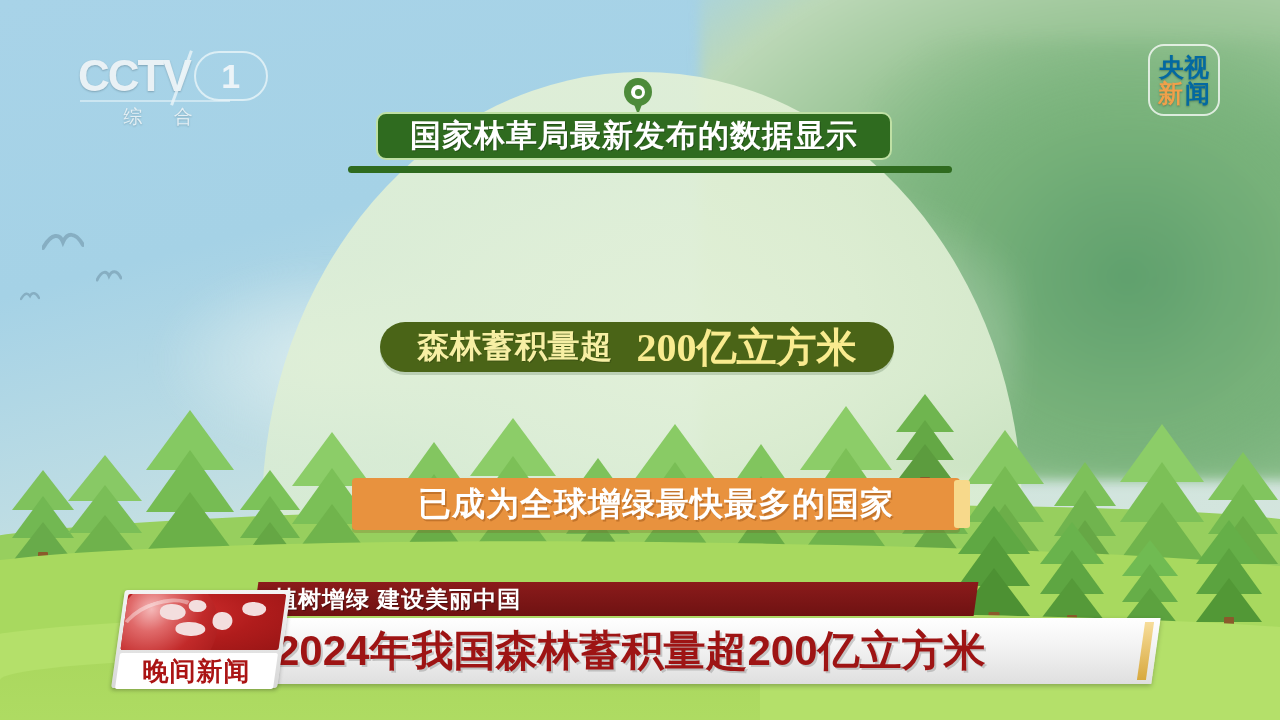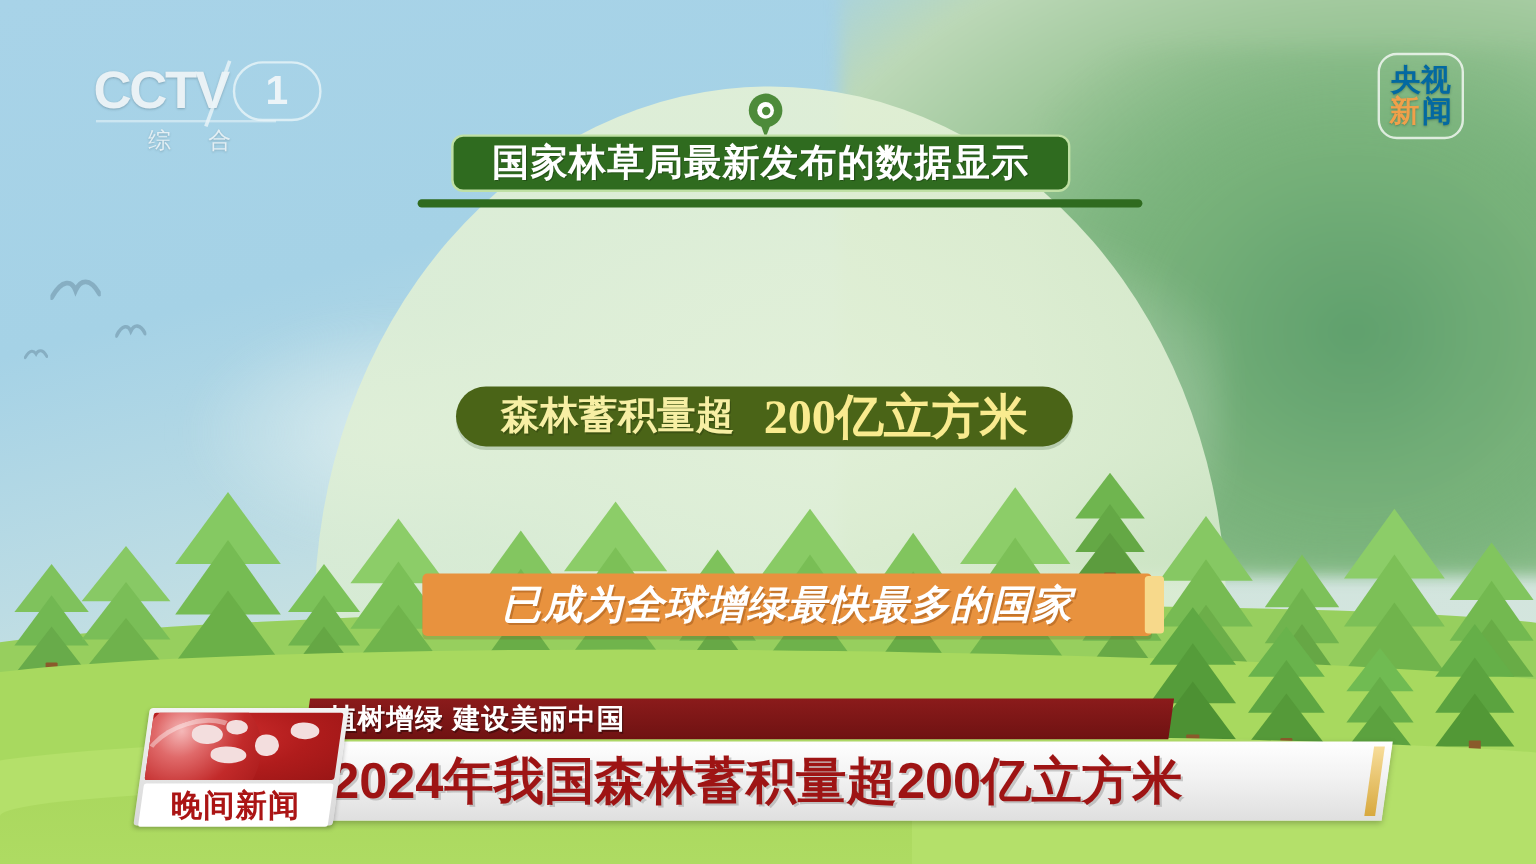--- a/index.html
+++ b/index.html
@@ -159,21 +159,20 @@
   .pill-3{left:348px;top:400px;width:580px;}
   .orange-bar{
     position:absolute;left:352px;top:478px;width:608px;height:52px;
     background:#e8923e;border-radius:4px;
     display:flex;align-items:center;justify-content:center;
     box-shadow:0 3px 0 rgba(120,70,20,.2);
   }
   .orange-bar .txt{
     font-size:33px;font-weight:700;color:#ffffff;letter-spacing:1px;
     text-shadow:1.5px 1.5px 0 rgba(150,80,20,.45);
-    font-style:italic;
   }
   .orange-bar .tab{
     position:absolute;right:-10px;top:2px;width:16px;height:48px;
     background:#f7d98b;border-radius:3px;
   }
   .ln-logo{
     position:absolute;left:118px;top:590px;width:166px;height:98px;
     background:linear-gradient(180deg,#f3f3f3,#d8d8d8);
     transform:skewX(-8deg);border-radius:3px;
     box-shadow:0 2px 4px rgba(0,0,0,.3);

